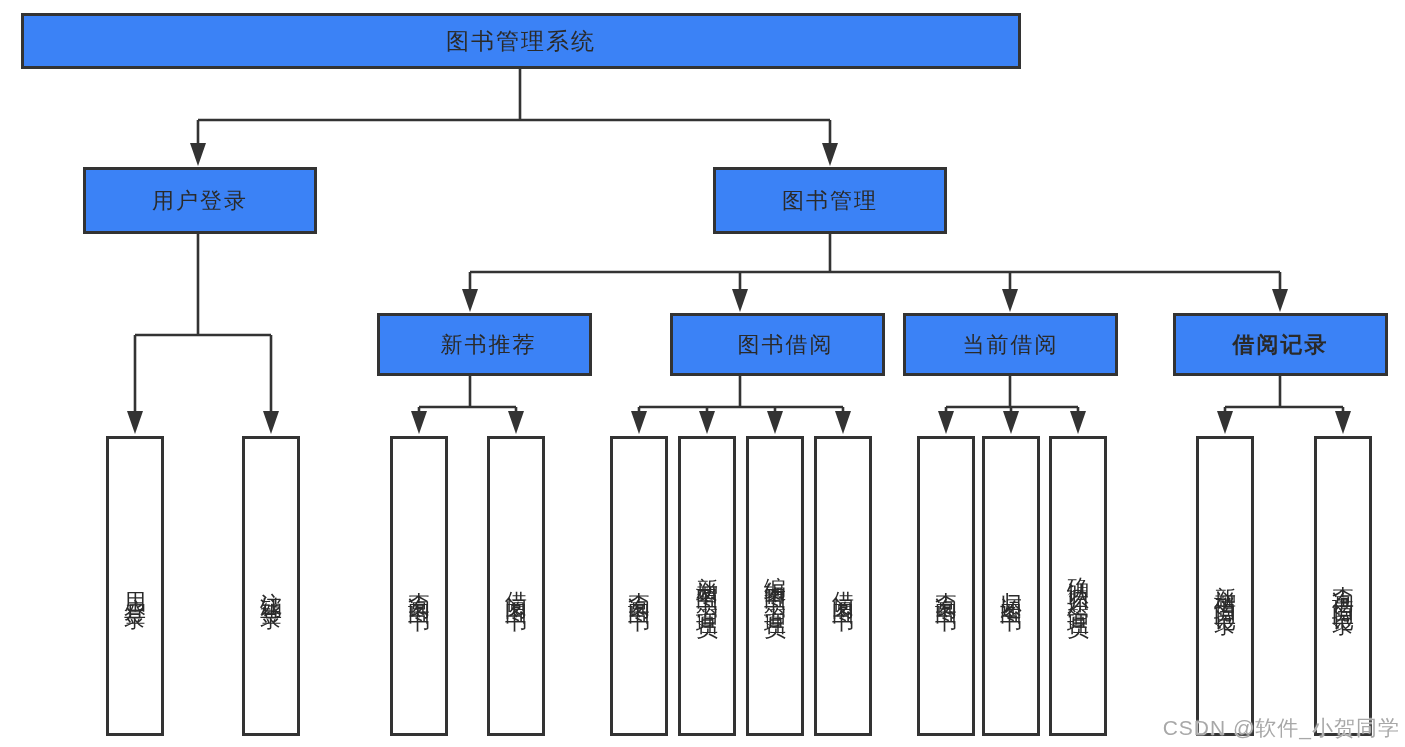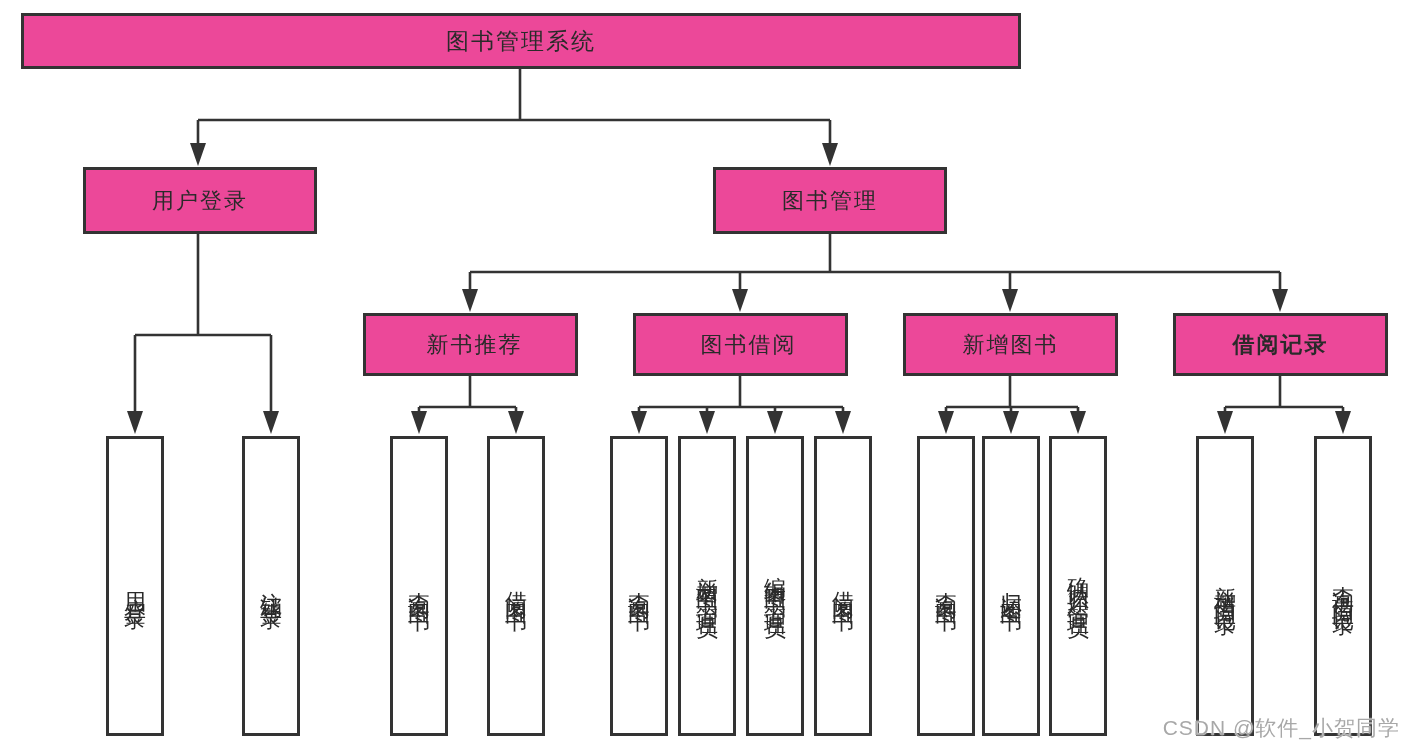--- a/index.html
+++ b/index.html
@@ -28,37 +28,37 @@
     stroke-width: 2.6;
   }
   .connectors polygon {
     fill: var(--line, #333333);
     stroke: none;
   }
   .node {
     position: absolute;
     box-sizing: border-box;
     border: 3px solid var(--box-border, #333333);
-    background: #ec4899;
+    background: #3b82f6;
     display: flex;
     align-items: center;
     justify-content: center;
     font-size: 22px;
     letter-spacing: 2px;
     color: var(--text, #2a2a2a);
     z-index: 1;
     white-space: nowrap;
   }
   .root-node  { left: 21px;  top: 13px;  width: 1000px; height: 56px; font-size: 23px; }
   .lvl2       { top: 167px; height: 67px; width: 234px; }
   .node-ul    { left: 83px; }
   .node-bm    { left: 713px; text-align: center; }
   .lvl3       { top: 313px; height: 63px; width: 215px; }
-  .node-nb    { left: 363px; padding-left: 8px; }
-  .node-bb    { left: 633px; padding-left: 16px; }
+  .node-nb    { left: 377px; padding-left: 8px; }
+  .node-bb    { left: 670px; padding-left: 16px; }
   .node-cb    { left: 903px; }
   .node-br    { left: 1173px; font-weight: bold; }
   .leaf {
     position: absolute;
     top: 436px;
     height: 300px;
     width: 58px;
     box-sizing: border-box;
     border: 3px solid var(--box-border, #333333);
     background: #ffffff;
@@ -131,21 +131,21 @@
     </g>
   </svg>
 
   <div class="node root-node">图书管理系统</div>
 
   <div class="node lvl2 node-ul">用户登录</div>
   <div class="node lvl2 node-bm">图书管理</div>
 
   <div class="node lvl3 node-nb">新书推荐</div>
   <div class="node lvl3 node-bb">图书借阅</div>
-  <div class="node lvl3 node-cb">新增图书</div>
+  <div class="node lvl3 node-cb">当前借阅</div>
   <div class="node lvl3 node-br">借阅记录</div>
 
   <div class="leaf" style="left:106px;">用户登录</div>
   <div class="leaf" style="left:242px;">注销登录</div>
 
   <div class="leaf" style="left:390px;">查询图书</div>
   <div class="leaf" style="left:487px;">借阅图书</div>
 
   <div class="leaf" style="left:610px;">查询图书</div>
   <div class="leaf" style="left:678px;">新增图书（管理员）</div>

